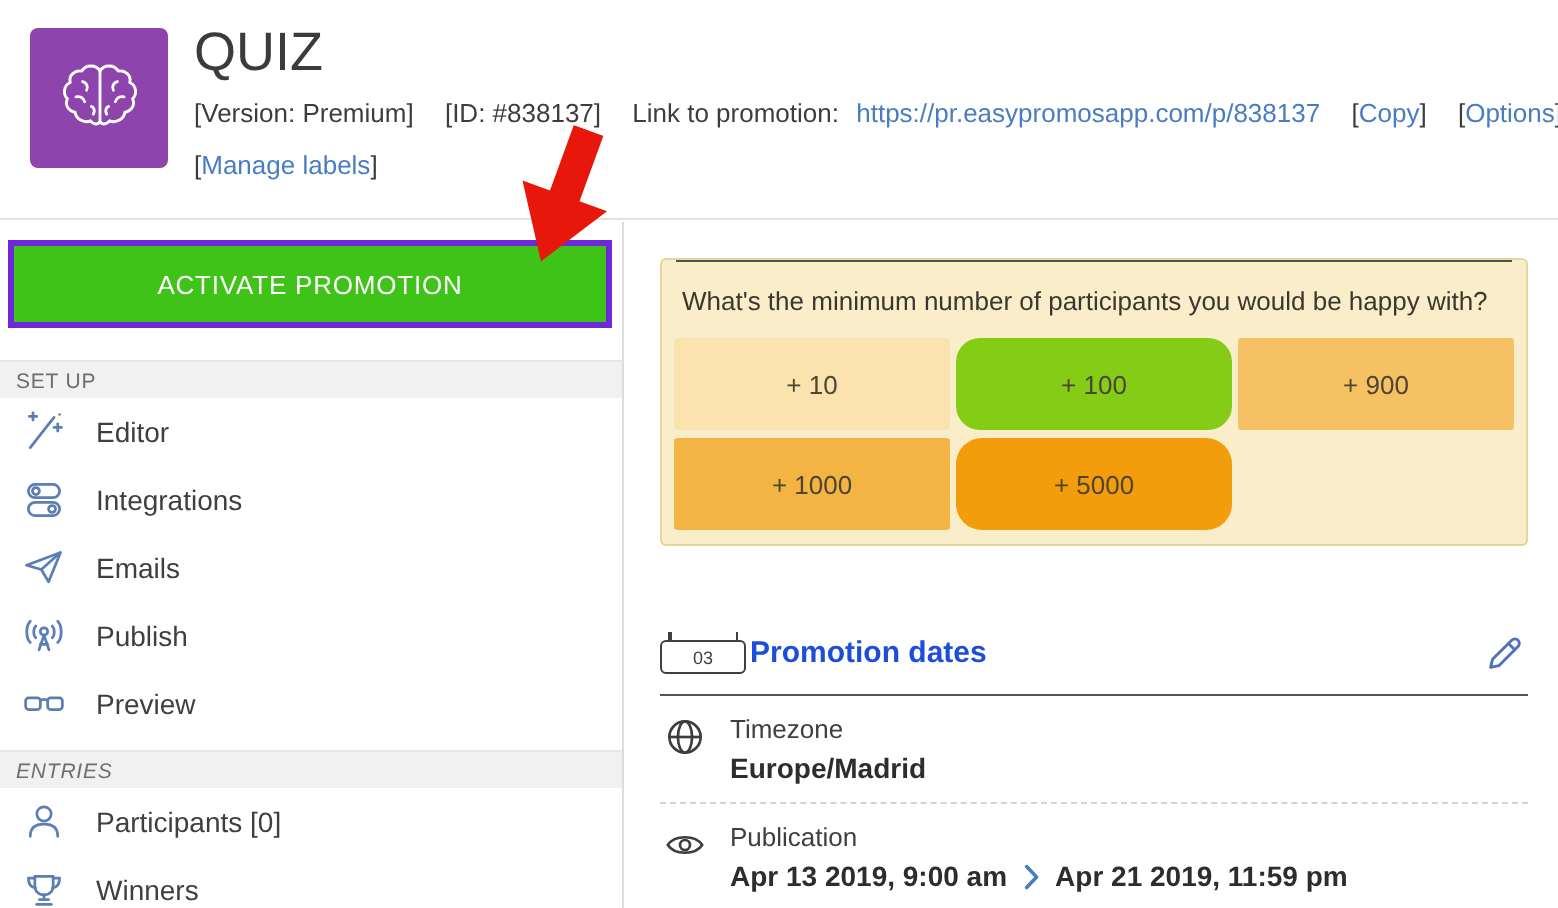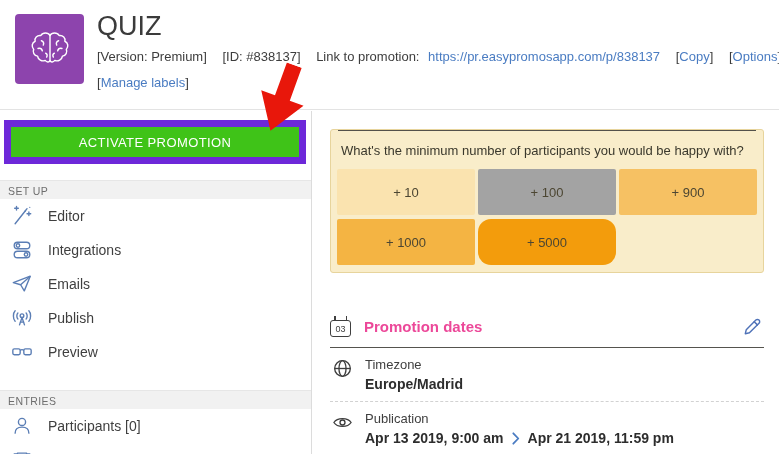--- a/index.html
+++ b/index.html
@@ -18,46 +18,46 @@
   .meta-row .gap { margin-right:12px; }
   .meta-row .sm-gap { margin-right:5px; }
   a.blue-link, .blue-link { color:#4a7cc2; text-decoration:none; cursor:pointer; }
   .bracket { color:#3d3d3d; }
   
   .annot-arrow { position:absolute; left:256px; top:63px; width:52px; height:72px; z-index:6; transform:rotate(20deg); }
   
   .sidebar { position:absolute; left:0; top:111px; width:312px; bottom:0; border-right:1px solid #dcdcdc; background:#fff; }
   .activate-btn {
     margin:9px 5px 16px 4px; width:302px; height:44px;
-    background:#3fc318; border:7px solid #6d28d9;
+    background:#3fc318; border:3px solid #6d28d9;
     color:#fff; font-size:13px; letter-spacing:.4px;
     display:flex; align-items:center; justify-content:center; cursor:pointer;
     font-family:inherit;
   }
   .section-bar { margin-top:16px; height:19px; background:#f1f1f1; border-top:1px solid #e6e6e6; font-size:10.5px; color:#6e6e6e; letter-spacing:.4px; padding:4px 0 0 8px; }
-  .section-bar.entries { margin-top:21px; }
+  .section-bar.entries { margin-top:6px;font-style:italic; }
   .nav-item { display:flex; align-items:center; height:34px; padding-left:10px; cursor:pointer; }
   .nav-icon { width:24px; height:24px; color:#5b7eb5; flex:0 0 24px; display:flex; align-items:center; justify-content:center; }
   .nav-label { margin-left:14px; font-size:14px; color:#3f3f3f; }
   
   .main { position:absolute; left:313px; top:111px; right:0; bottom:0; background:#fff; }
   .obj-card { margin:18px 0 0 17px; width:434px; background:#f9edca; border:1px solid #e7d49c; border-radius:3px; padding-bottom:7px; }
   .obj-head { display:flex; align-items:center; padding:9px 12px 7px 10px; }
   .hand-icon { color:#3a382c; display:flex; align-items:center; }
   .obj-title { margin-left:9px; font-weight:bold; font-size:14.5px; color:#3a382c; }
   .obj-divider { border-bottom:1px solid #53514a; margin:0 7px; }
   .obj-question { padding:12px 12px 11px 10px; font-size:13px; color:#3a382c; }
   .options-grid { display:grid; grid-template-columns:repeat(3,1fr); gap:4px 3px; padding:0 6px; }
   .opt-btn { height:46px; border:none; border-radius:2px; font-size:13px; color:#4c4632; display:flex; align-items:center; justify-content:center; cursor:pointer; font-family:inherit; }
   .dates-section { margin:42px 0 0 17px; width:434px; }
   .dates-head { display:flex; align-items:center; }
-  .cal-icon { width:21px; height:17px; border:1.5px solid #3f3f3f; border-radius:3px; position:relative; display:flex; align-items:center; justify-content:center; font-size:9px; color:#3f3f3f; margin-top:4px; }
+  .cal-icon { width:43px; height:17px; border:1.5px solid #3f3f3f; border-radius:3px; position:relative; display:flex; align-items:center; justify-content:center; font-size:9px; color:#3f3f3f; margin-top:4px; }
   .cal-peg { position:absolute; top:-5px; width:1.5px; height:4px; background:#3f3f3f; }
   .cal-peg.left { left:3px; } .cal-peg.right { right:3px; }
-  .dates-title { margin-left:13px; font-weight:bold; font-size:15px; color:#ec4899; }
+  .dates-title { margin-left:2px; font-weight:bold; font-size:15px; color:#1d4ed8; }
   .edit-icon { margin-left:auto; cursor:pointer; color:#4f72b8; display:flex; }
   .dates-divider { border-bottom:1px solid #55544e; margin-top:9px; }
   .date-row { display:flex; padding:9px 0 9px 2px; border-bottom:1px dashed #d2d2d2; }
   .row-icon { width:24px; flex:0 0 24px; color:#3d3d3d; padding-top:1px; }
   .row-body { margin-left:9px; }
   .row-label { font-size:13px; color:#3f3f3f; }
   .row-value { margin-top:4px; font-size:14px; font-weight:bold; color:#2d2d2d; }
   .pub-value { display:flex; align-items:center; }
   .chev { margin:0 8px; display:flex; align-items:center; }
 </style>
@@ -198,21 +198,21 @@
     </div>
   </div>
 
   <div class="main">
 
     <div class="obj-card">
       <div class="obj-divider"></div>
       <div class="obj-question">What's the minimum number of participants you would be happy with?</div>
       <div class="options-grid">
         <button class="opt-btn" style="background-color: rgb(250, 227, 175);">+ 10</button>
-        <button class="opt-btn" style="background-color: #a3a3a3;">+ 100</button>
+        <button class="opt-btn" style="background-color: #84cc16; border-radius: 12px;">+ 100</button>
         <button class="opt-btn" style="background-color: rgb(246, 193, 99);">+ 900</button>
         <button class="opt-btn" style="background-color: rgb(244, 180, 67);">+ 1000</button>
         <button class="opt-btn" style="background-color: rgb(243, 156, 12); border-radius: 13px;">+ 5000</button>
       </div>
     </div>
 
     <div class="dates-section">
       <div class="dates-head">
         <span class="cal-icon">
           <i class="cal-peg left"></i>

